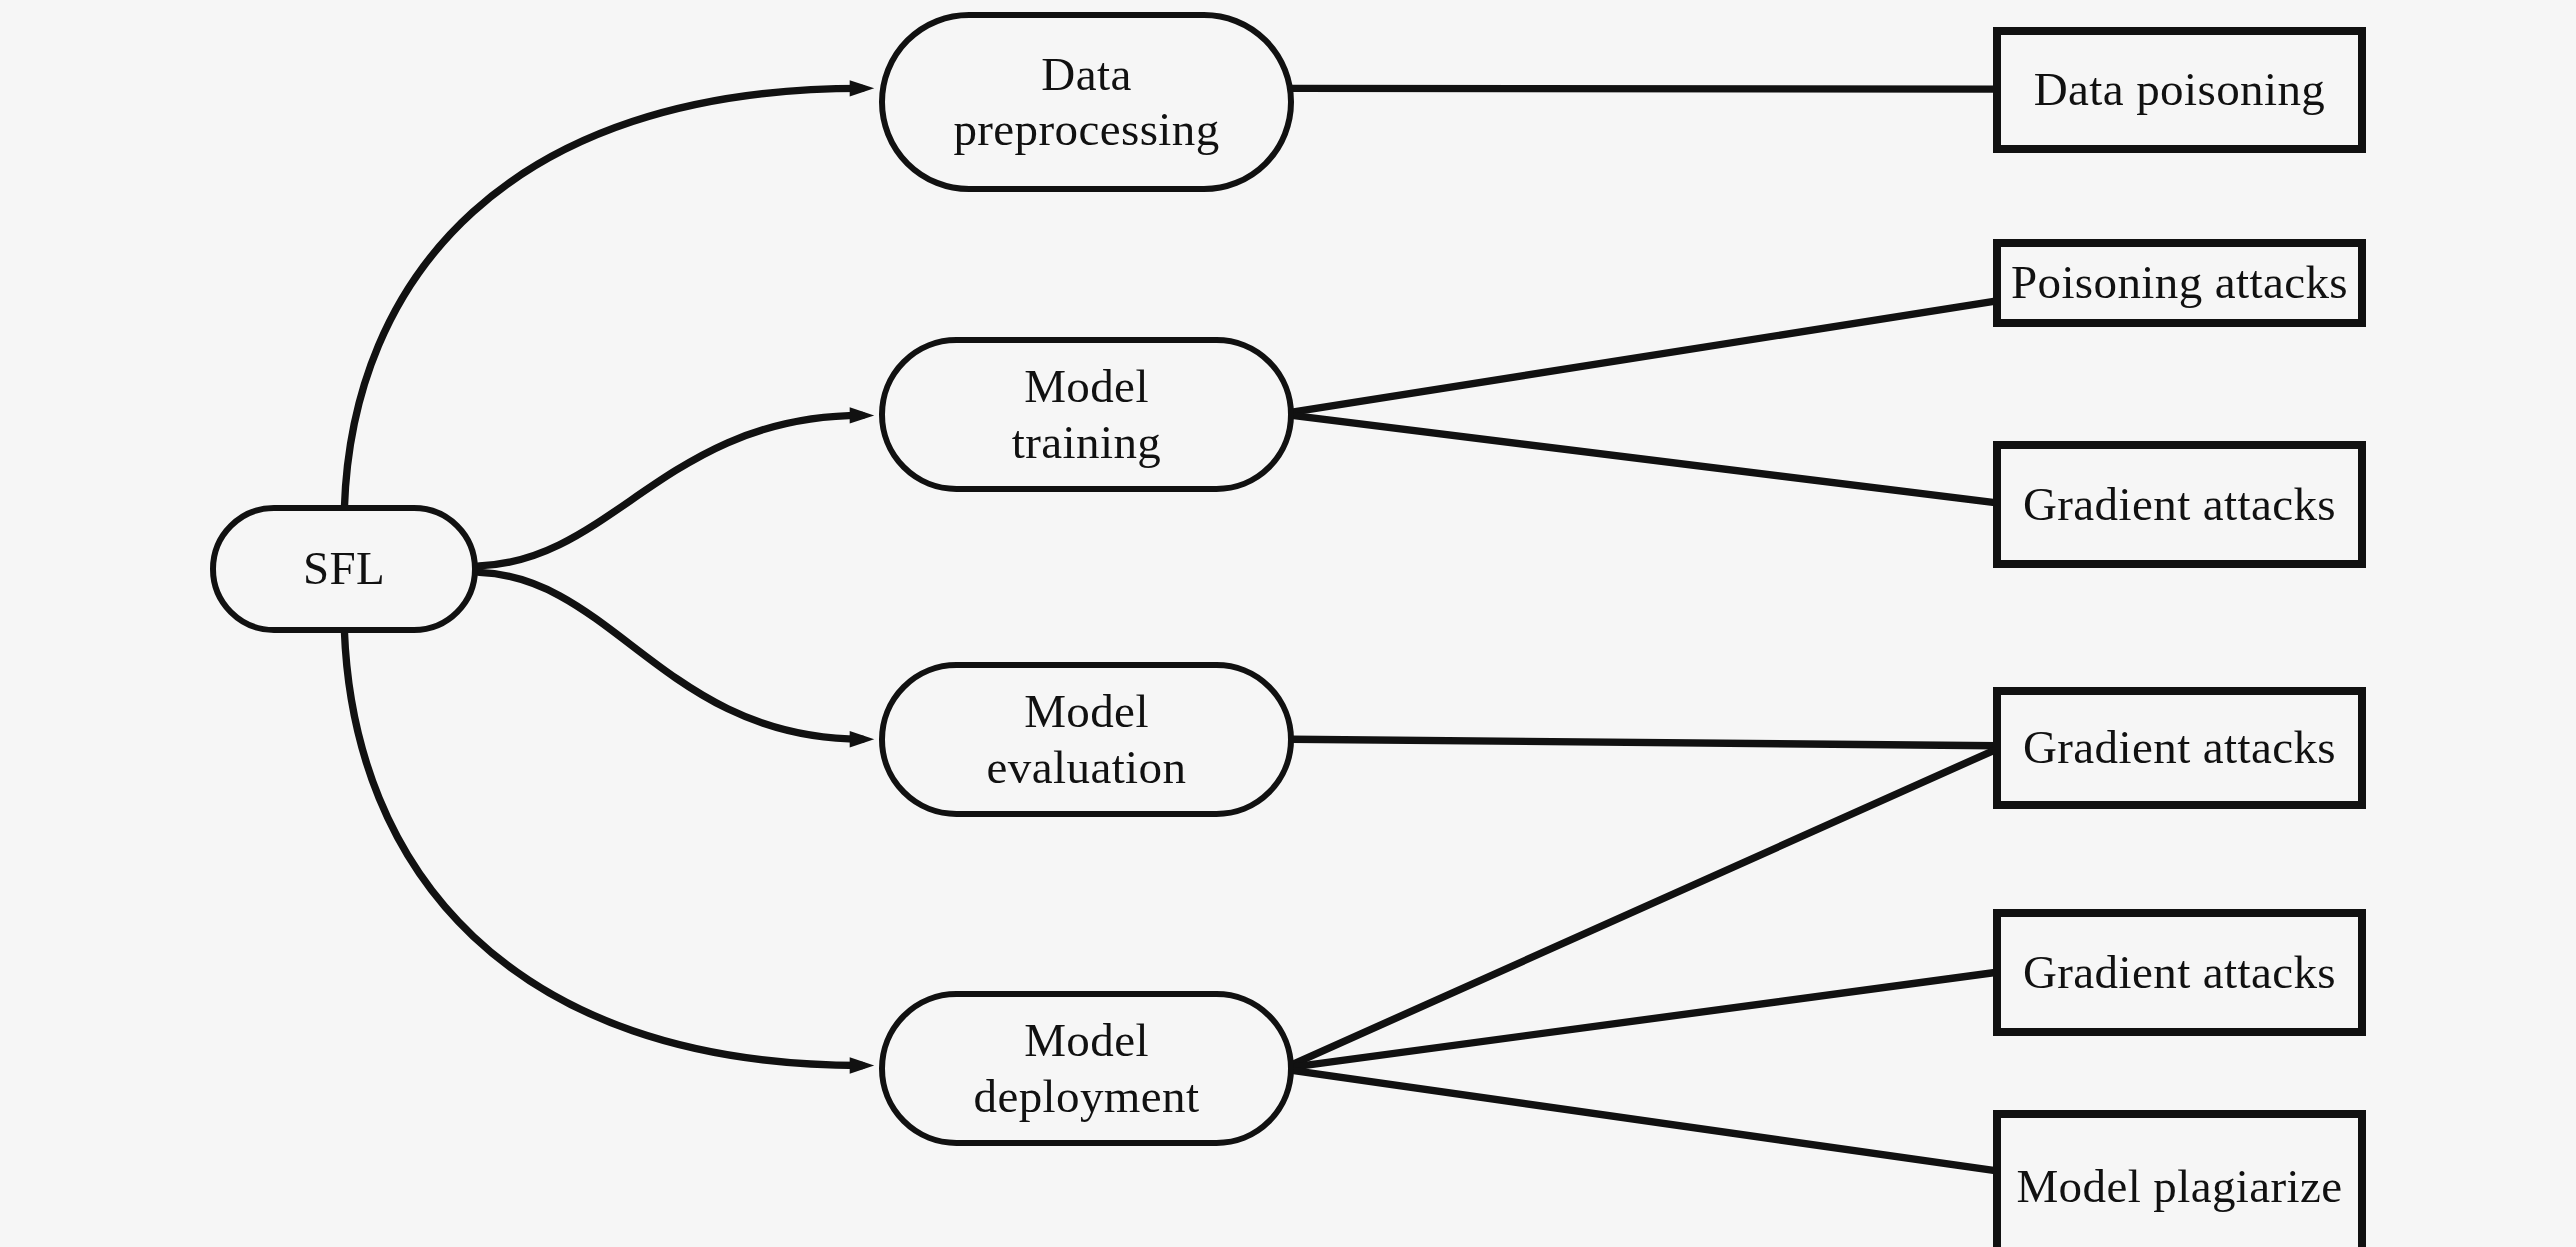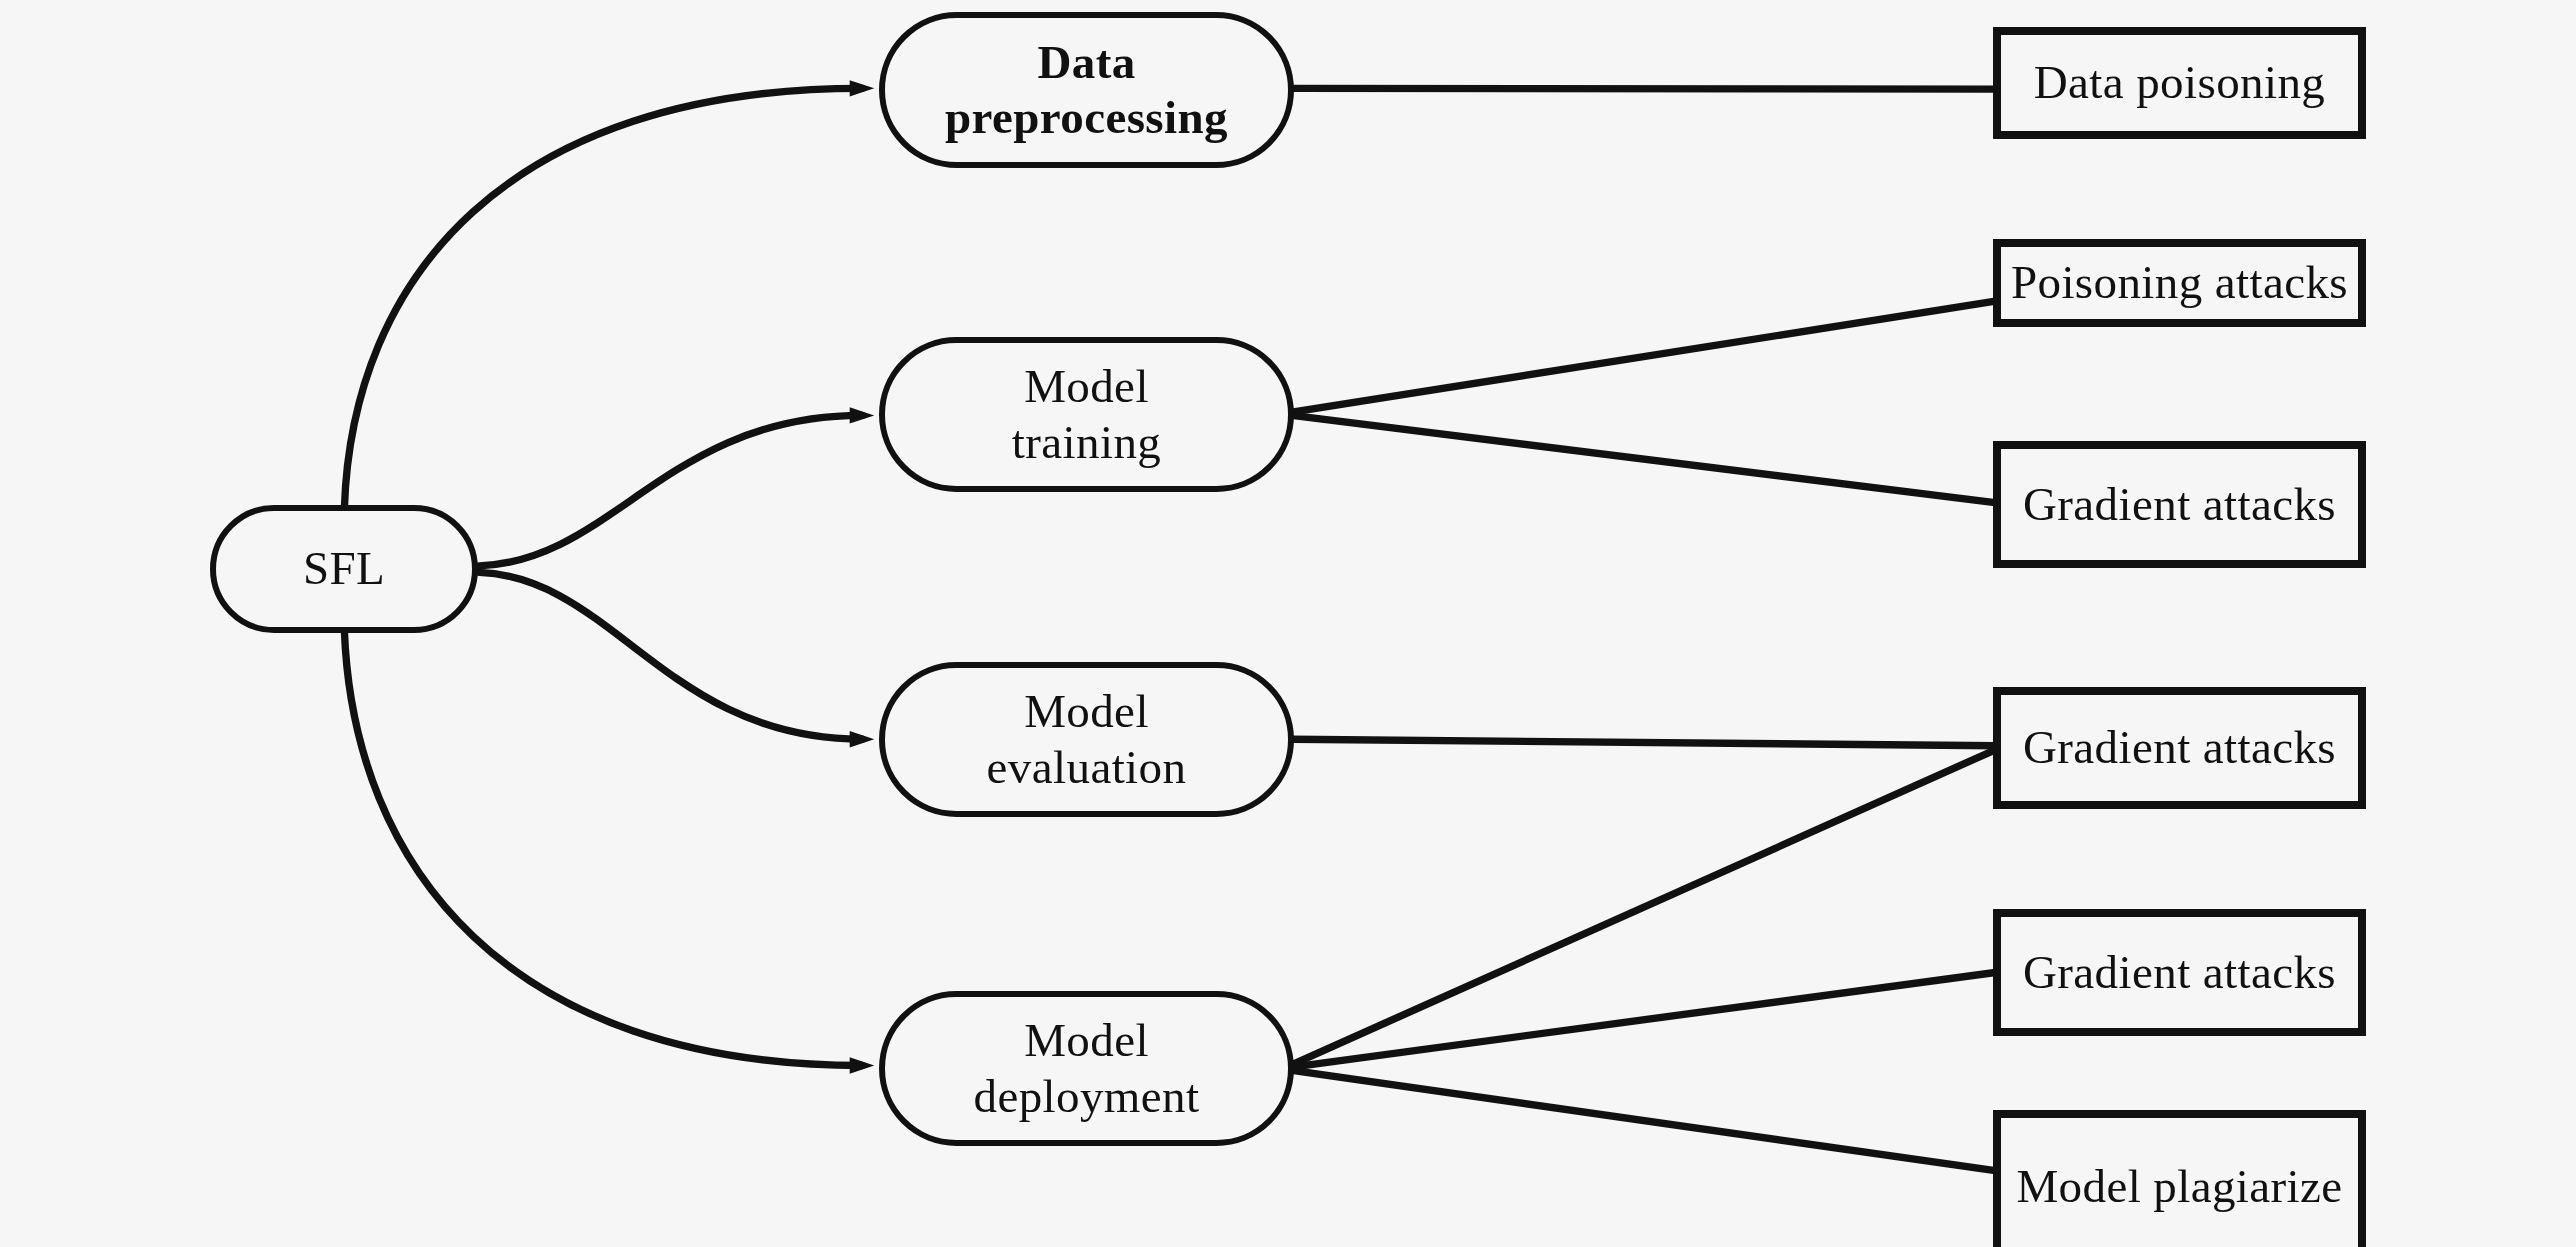--- a/index.html
+++ b/index.html
@@ -37,25 +37,25 @@
   }
   .pill {
     border: 6.5px solid #111111;
     border-radius: 817px;
   }
   .rect {
     border: 8.2px solid #111111;
   }
   
   #n-sfl        { left: 210px;  top: 505px;  width: 268px; height: 128px; }
-  #n-preproc    { left: 879px; top: 12.3px;   width: 415px; height: 156px; font-weight: bold; }
+  #n-preproc    { left: 879px; top: 12.3px;   width: 415px; height: 180px; }
   #n-training   { left: 879px; top: 337px;  width: 415px; height: 155px; }
   #n-evaluation { left: 879px; top: 662px;  width: 415px; height: 155px; }
   #n-deployment { left: 879px; top: 991px; width: 415px; height: 155px; }
-  #n-datapois   { left: 1993px; top: 27px;   width: 373px; height: 112px; }
+  #n-datapois   { left: 1993px; top: 27px;   width: 373px; height: 126px; }
   #n-poisatk    { left: 1993px; top: 239px;  width: 373px; height: 88px; }
   #n-gradatk    { left: 1993px; top: 441px;  width: 373px; height: 127px; }
   #n-evasion    { left: 1993px; top: 687px;  width: 373px; height: 122px; }
   #n-inference  { left: 1993px; top: 909px; width: 373px; height: 127px; }
   #n-plagiarize { left: 1993px; top: 1110px; width: 373px; height: 153px; }
 </style>
 </head>
 <body>
 
 <div class="canvas">

